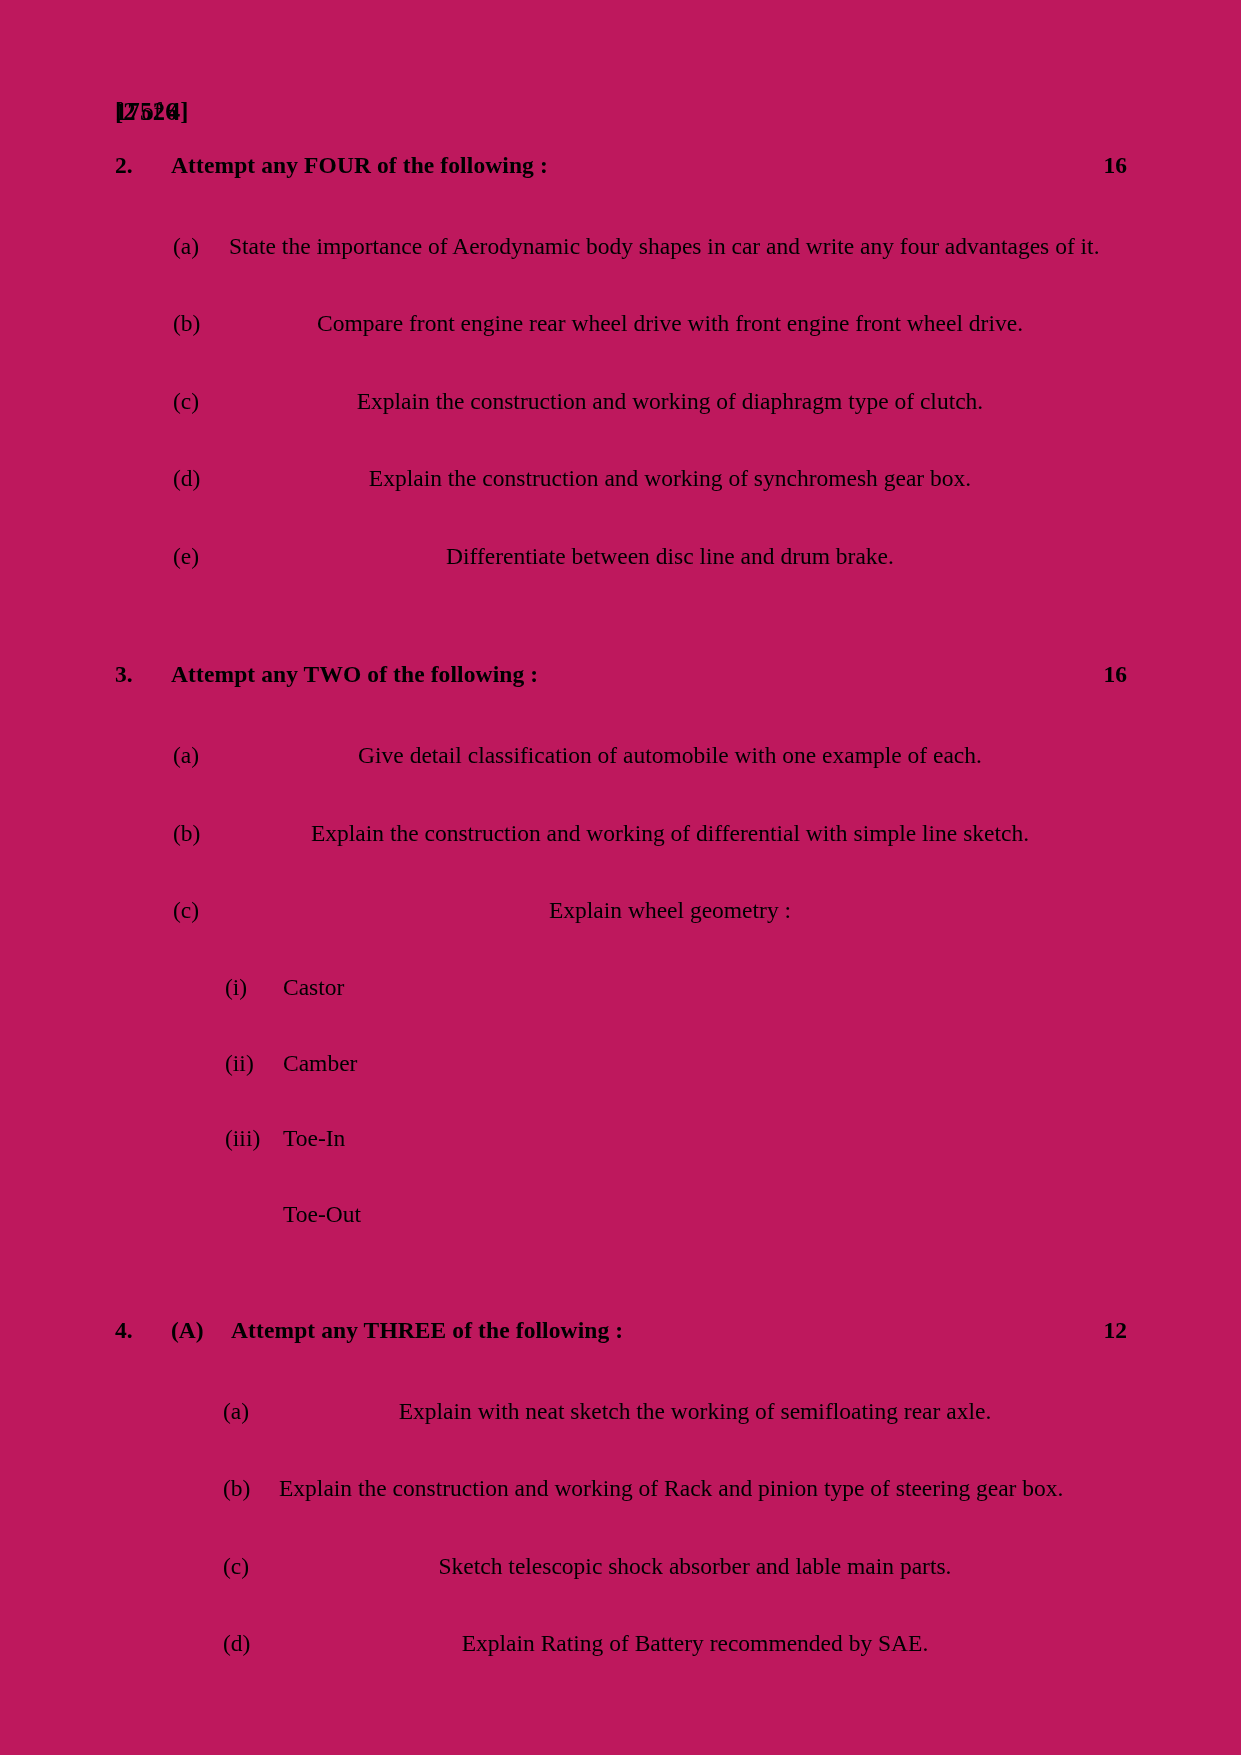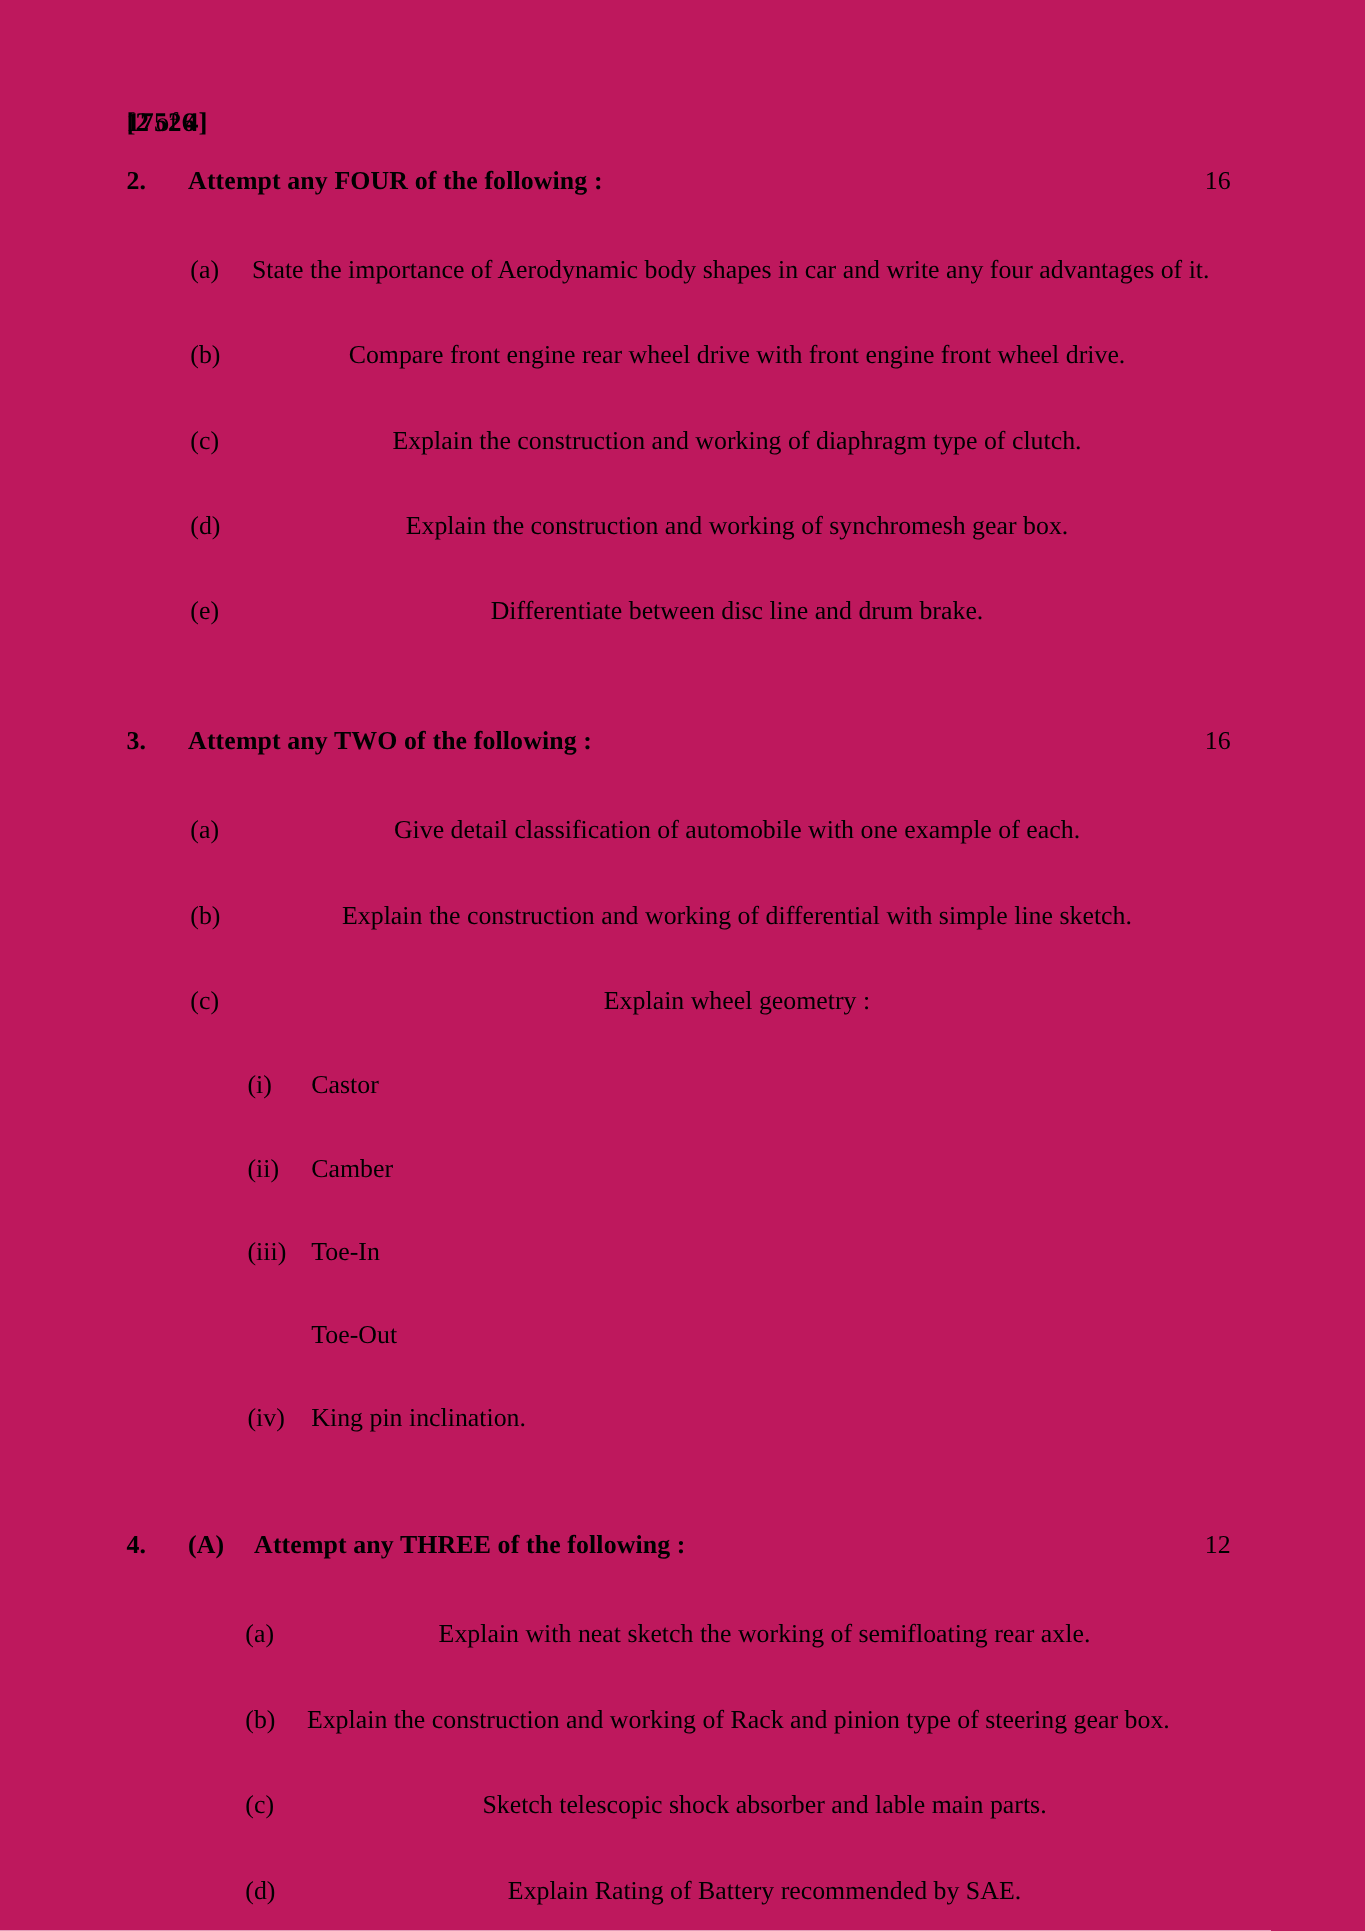--- a/index.html
+++ b/index.html
@@ -76,22 +76,22 @@
   .q-head .q-title {
     flex: 1 1 auto;
     font-weight: bold;
     letter-spacing: 0.1px;
   }
   .q-head .q-marks {
     position: absolute;
     right: -14px;
     top: 0;
     width: 40px;
-    text-align: center;
-    font-weight: normal;
+    text-align: right;
+    font-weight: bold;
   }
 
   
   .item {
     display: flex;
     align-items: baseline;
     font-size: 23.5px;
     line-height: 1.72;
     margin-bottom: 13px;
   }
@@ -204,24 +204,20 @@
       <span class="body">Camber</span>
     </div>
     <div class="item roman">
       <span class="marker">(iii)</span>
       <span class="body">Toe-In</span>
     </div>
     <div class="item roman cont">
       <span class="marker"></span>
       <span class="body">Toe-Out</span>
     </div>
-    <div class="item roman">
-      <span class="marker">(iv)</span>
-      <span class="body">King pin inclination.</span>
-    </div>
   </div>
 
   <div class="gap-xl"></div>
 
   <div class="question-block">
     <div class="q-head">
       <span class="q-num">4.</span>
       <span class="q-part">(A)</span>
       <span class="q-title">Attempt any THREE of the following :</span>
       <span class="q-marks">12</span>

